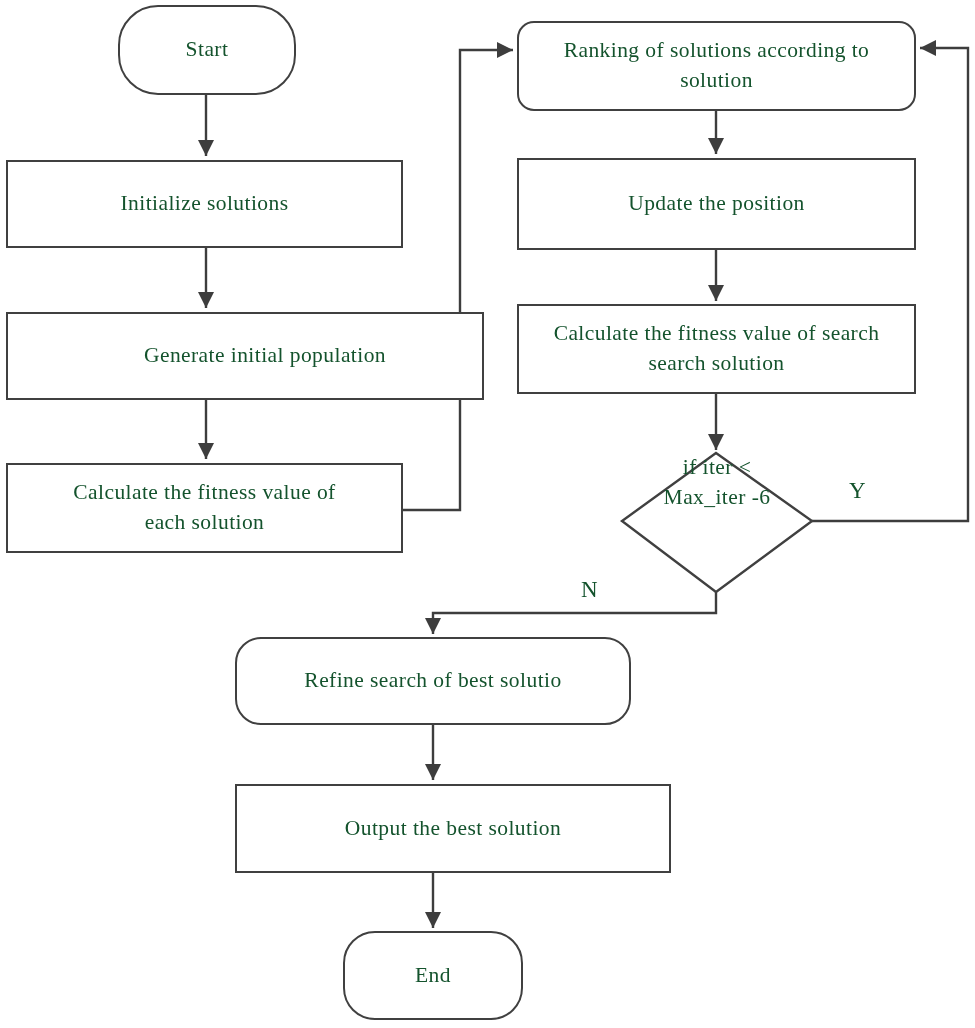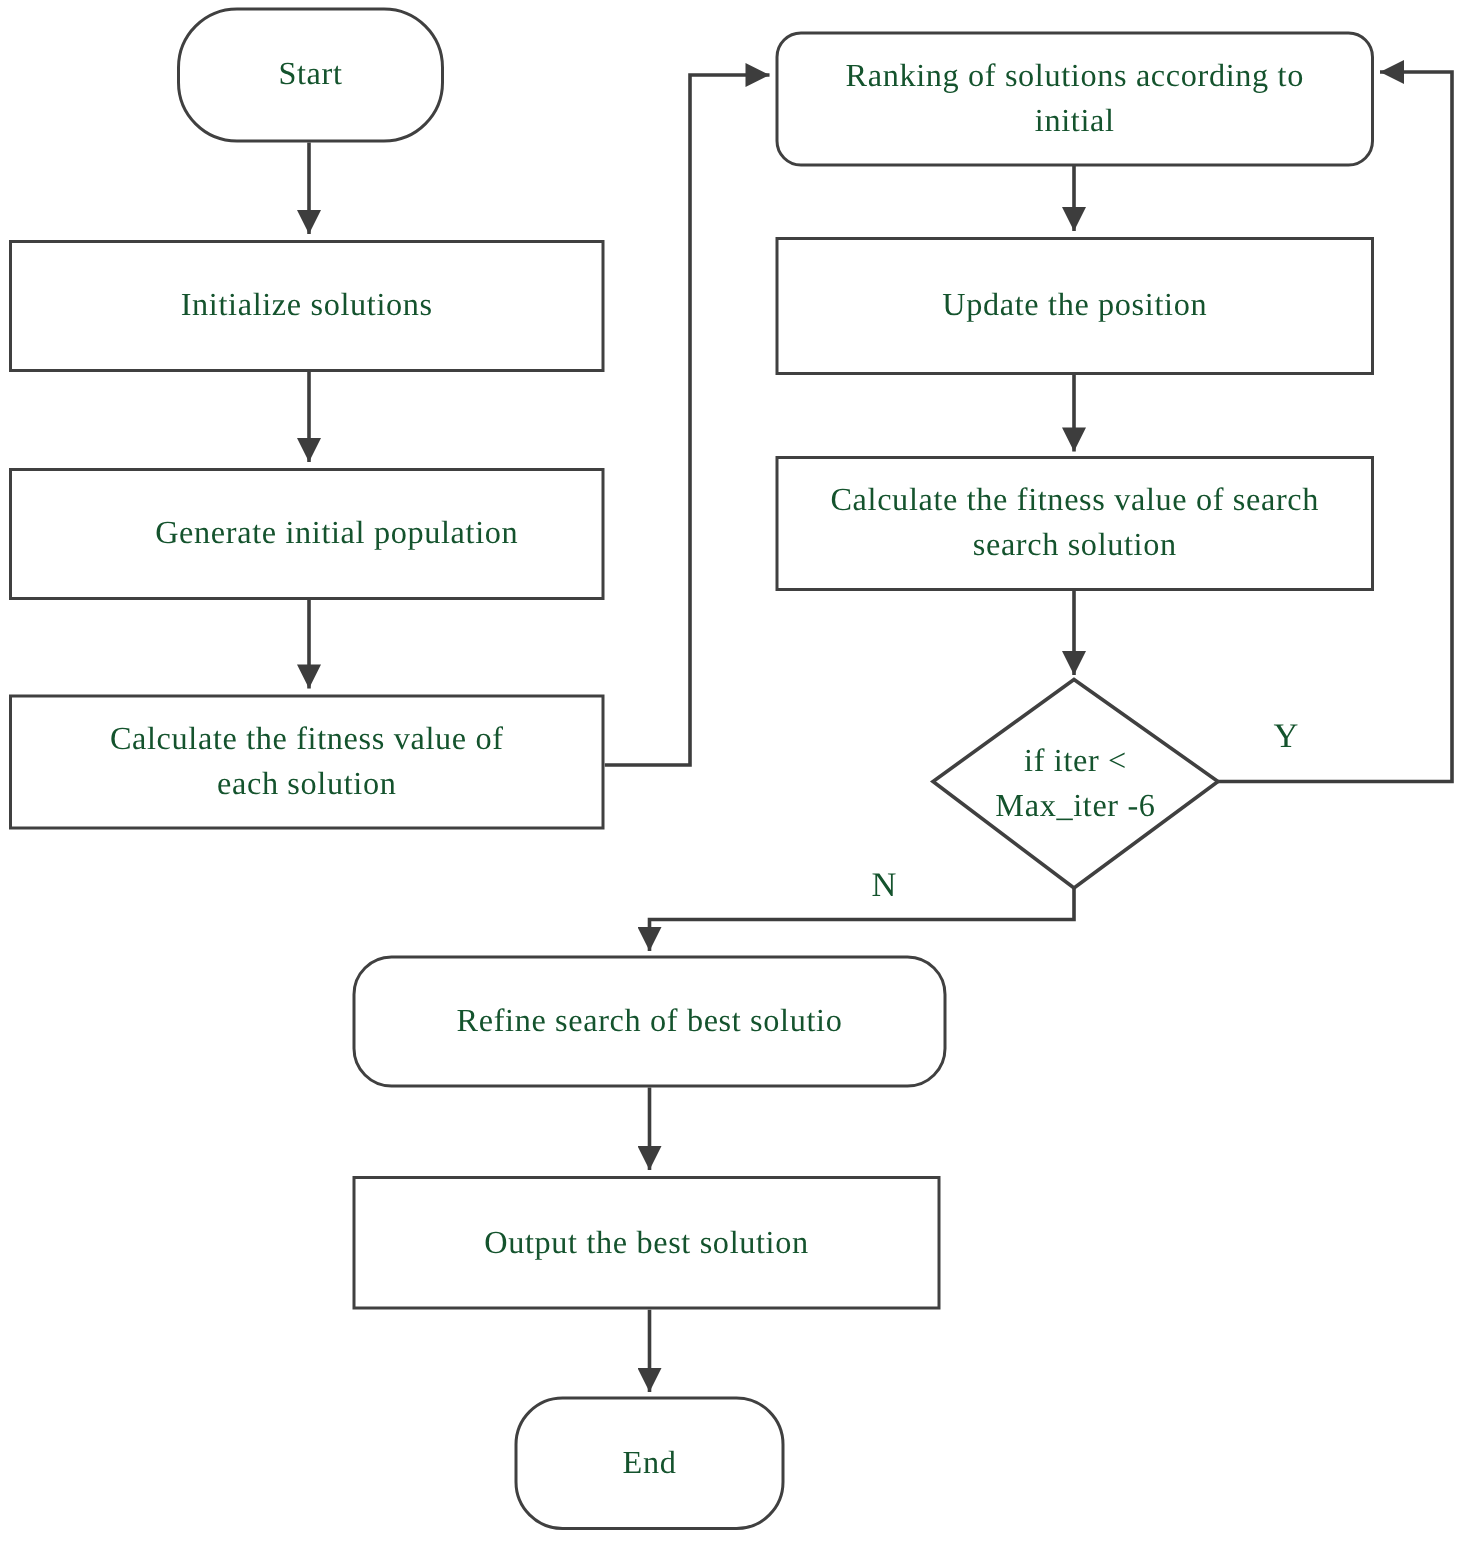--- a/index.html
+++ b/index.html
@@ -37,21 +37,20 @@
     letter-spacing: 0.02em;
   }
   .node span { display: block; white-space: nowrap; }
   .stadium { border-radius: 40px; }
   .stadium.small-r { border-radius: 32px; }
   .diamond-label {
     position: absolute;
     box-sizing: border-box;
     display: flex;
     flex-direction: column;
-    justify-content: center;
     align-items: center;
     text-align: center;
     font-size: 21.5px;
     line-height: 1.38;
     letter-spacing: 0.02em;
     background: transparent;
   }
   .edge-label {
     position: absolute;
     font-size: 23px;
@@ -97,32 +96,32 @@
   </svg>
 
   <div class="node stadium" style="left:118px; top:5px; width:178px; height:90px;">
     <span>Start</span>
   </div>
 
   <div class="node" style="left:6px; top:160px; width:397px; height:88px;">
     <span>Initialize solutions</span>
   </div>
 
-  <div class="node" style="left:6px; top:312px; width:397px; height:88px;padding-left:40px;">
+  <div class="node" style="left:6px; top:312px; width:478px; height:88px;padding-left:40px;">
     <span>Generate initial population</span>
   </div>
 
   <div class="node" style="left:6px; top:463px; width:397px; height:90px;text-align:center;">
     <span>Calculate the fitness value of</span>
     <span>each solution</span>
   </div>
 
   <div class="node" style="left:517px; top:21px; width:399px; height:90px;border-radius:17px;">
     <span>Ranking of solutions according to</span>
-    <span>initial</span>
+    <span>solution</span>
   </div>
 
   <div class="node" style="left:517px; top:158px; width:399px; height:92px;">
     <span>Update the position</span>
   </div>
 
   <div class="node" style="left:517px; top:304px; width:399px; height:90px;">
     <span>Calculate the fitness value of search</span>
     <span>search solution</span>
   </div>
@@ -132,21 +131,21 @@
     <span>Max_iter -6</span>
   </div>
 
   <div class="edge-label" style="left:849px; top:478px;">Y</div>
   <div class="edge-label" style="left:581px; top:577px;">N</div>
 
   <div class="node" style="left:235px; top:637px; width:396px; height:88px;border-radius:26px;">
     <span>Refine search of best solutio</span>
   </div>
 
-  <div class="node" style="left:235px; top:784px; width:392px; height:89px;">
+  <div class="node" style="left:235px; top:784px; width:436px; height:89px;">
     <span>Output the best solution</span>
   </div>
 
   <div class="node stadium small-r" style="left:343px; top:931px; width:180px; height:89px;">
     <span>End</span>
   </div>
 
 </div>
 
 </body></html>

